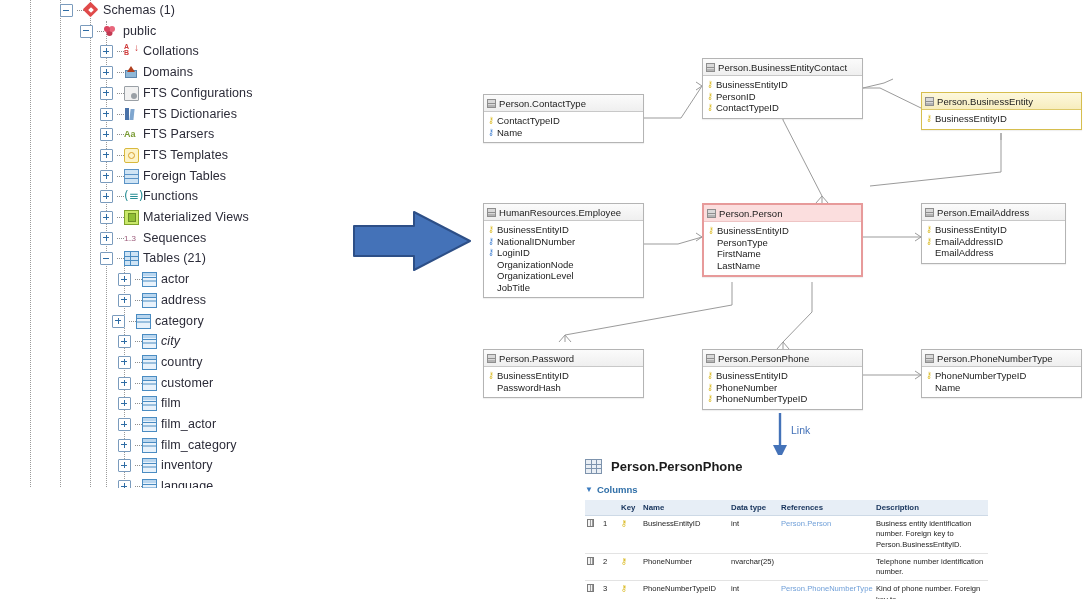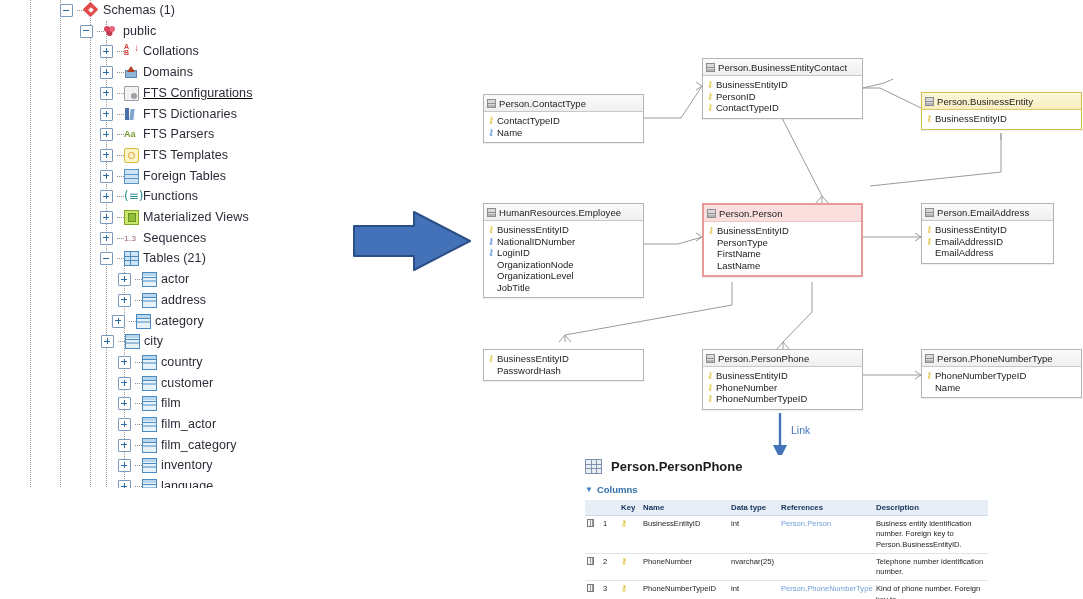--- a/index.html
+++ b/index.html
@@ -130,21 +130,21 @@
             <i>↓</i>
           </span>
           <span class="lbl">Collations</span>
         </div>
         <div class="tnode" style="left: 100px; top: 62.1px;">
           <span class="exp plus"></span>
           <span class="dashL"></span>
           <span class="ico ic-domains"></span>
           <span class="lbl">Domains</span>
         </div>
-        <div class="tnode" style="left: 100px; top: 82.8px; text-decoration: underline;">
+        <div class="tnode" style="left: 100px; top: 82.8px;">
           <span class="exp plus"></span>
           <span class="dashL"></span>
           <span class="ico ic-fc"></span>
           <span class="lbl">FTS Configurations</span>
         </div>
         <div class="tnode" style="left: 100px; top: 103.5px;">
           <span class="exp plus"></span>
           <span class="dashL"></span>
           <span class="ico ic-fd"></span>
           <span class="lbl">FTS Dictionaries</span>
@@ -202,21 +202,21 @@
           <span class="dashL"></span>
           <span class="ico ic-table"></span>
           <span class="lbl">address</span>
         </div>
         <div class="tnode" style="left: 112px; top: 310.5px;">
           <span class="exp plus"></span>
           <span class="dashL"></span>
           <span class="ico ic-table"></span>
           <span class="lbl">category</span>
         </div>
-        <div class="tnode" style="left: 101px; top: 331.2px;">
+        <div class="tnode" style="left: 118px; top: 331.2px; font-style: italic;">
           <span class="exp plus"></span>
           <span class="dashL"></span>
           <span class="ico ic-table"></span>
           <span class="lbl">city</span>
         </div>
         <div class="tnode" style="left: 118px; top: 351.9px;">
           <span class="exp plus"></span>
           <span class="dashL"></span>
           <span class="ico ic-table"></span>
           <span class="lbl">country</span>
@@ -433,41 +433,45 @@
           <div class="fld">
             <span class="key none"></span>
             <span>FirstName</span>
           </div>
           <div class="fld">
             <span class="key none"></span>
             <span>LastName</span>
           </div>
         </div>
       </div>
-      <div class="ent" style="left: 921px; top: 203px; width: 133px;">
+      <div class="ent" style="left: 921px; top: 203px; width: 145px;">
         <div class="hd">
           <span class="tico"></span>
           <span class="tname">Person.EmailAddress</span>
         </div>
         <div class="bd">
           <div class="fld">
             <span class="key pk">⚷</span>
             <span>BusinessEntityID</span>
           </div>
           <div class="fld">
             <span class="key pk">⚷</span>
             <span>EmailAddressID</span>
           </div>
           <div class="fld">
             <span class="key none"></span>
             <span>EmailAddress</span>
           </div>
         </div>
       </div>
       <div class="ent" style="left: 483px; top: 349px; width: 161px;">
+        <div class="hd">
+          <span class="tico"></span>
+          <span class="tname">Person.Password</span>
+        </div>
         <div class="bd">
           <div class="fld">
             <span class="key pk">⚷</span>
             <span>BusinessEntityID</span>
           </div>
           <div class="fld">
             <span class="key none"></span>
             <span>PasswordHash</span>
           </div>
         </div>

